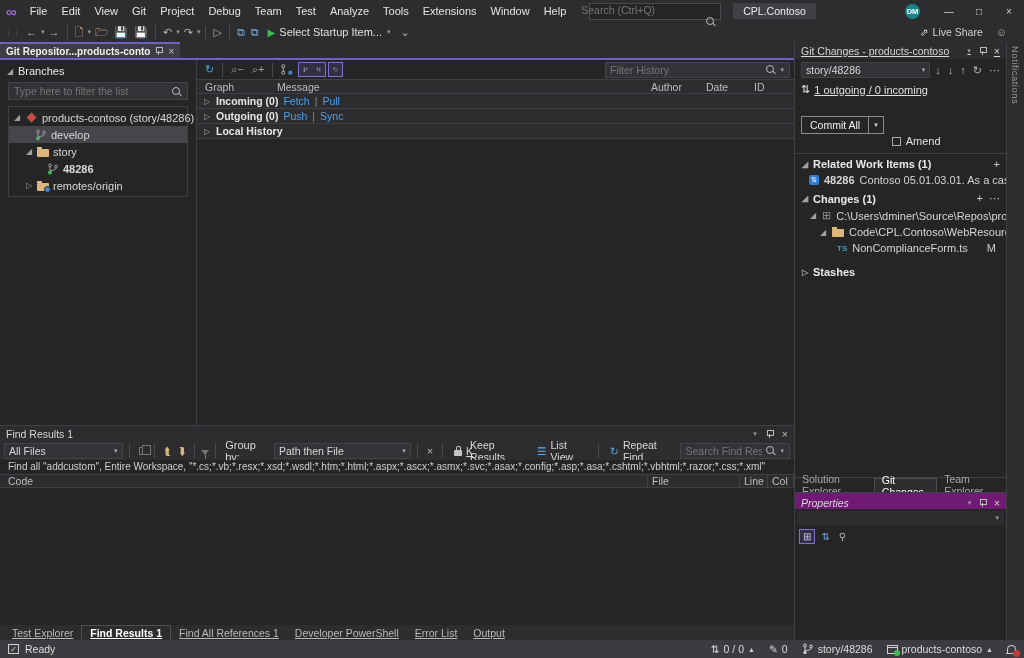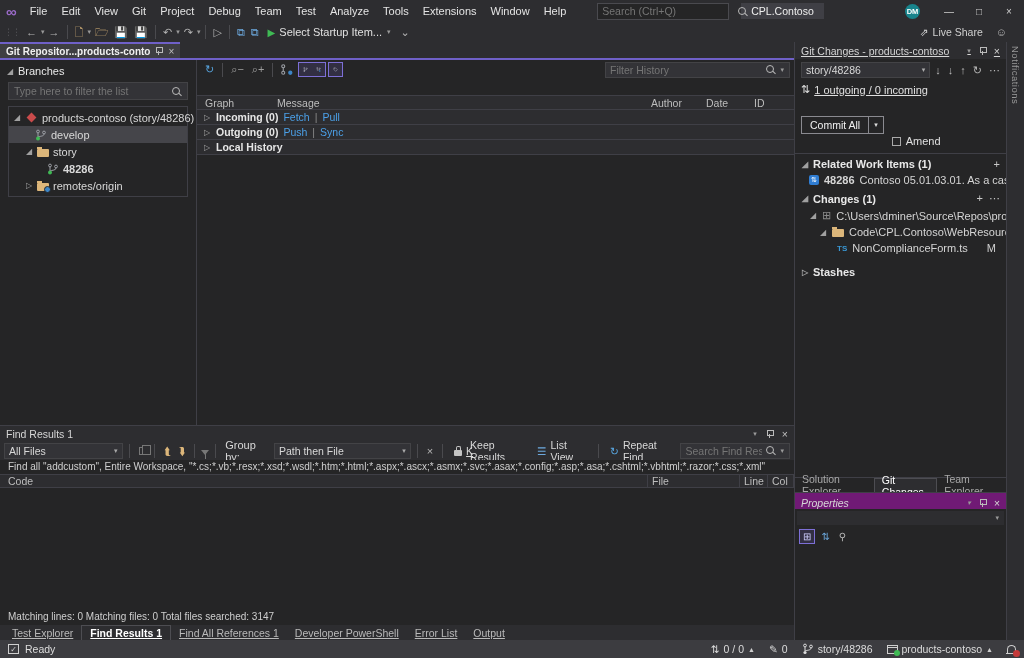--- a/index.html
+++ b/index.html
@@ -7,22 +7,22 @@
   .app { position:relative; width:1024px; height:658px; background:#2d2d30; color:#ccc;
          font-size:11px; overflow:hidden; display:flex; flex-direction:column;
          -webkit-user-select:none; }
   .dim { color:#8a8a8a; }
   .sep-v { width:1px; height:14px; background:#4a4a4e; margin:0 4px; flex:none; }
 
   
   .titlebar { height:22px; background:#2d2d30; display:flex; align-items:center; padding-left:6px; flex:none; }
   .vs-logo { color:#9b6bc9; font-size:15px; font-weight:bold; margin-right:6px; line-height:1; }
   .menu-item { padding:2px 7px; color:#e4e4e4; font-size:11px; cursor:default; }
-  .qsearch { margin-left:24px; width:132px; height:17px; background:#252526; border:1px solid #4a4a4f;
-             display:flex; align-items:center; padding:0 4px; }
+  .qsearch { margin-left:16px; width:132px; height:17px; background:#252526; border:1px solid #4a4a4f;
+             display:flex; align-items:flex-end; padding:0 4px;flex-direction:column; }
   .qsearch input { flex:1; background:transparent; border:none; outline:none; color:#c8c8c8; font-size:10.5px;
                    font-family:"Liberation Sans",sans-serif; }
   .org-btn { margin-left:12px; background:#3f3f45; color:#eee; padding:2px 10px; font-size:10.5px; }
   .avatar { width:15px; height:15px; border-radius:50%; background:#18848c; color:#fff; font-size:7.5px;
             font-weight:bold; display:flex; align-items:center; justify-content:center; margin-left:auto; margin-right:14px; }
   .win-btn { width:30px; height:22px; display:flex; align-items:center; justify-content:center; color:#d0d0d0; font-size:10px; }
 
   
   .toolbar { height:20px; background:#2d2d30; display:flex; align-items:center; padding:0 4px; flex:none; }
   .tb-ico { padding:0 3px; font-size:11px; color:#b5b5b5; line-height:20px; }
@@ -95,21 +95,21 @@
   .hist-toolbar { height:19px; display:flex; align-items:center; padding:0 4px; background:#252526; flex:none; }
   .ht-ico { padding:0 4px; font-size:11px; color:#9d9d9d; }
   .ht-ico.blue { color:#58a6e0; }
   .ht-group { display:flex; border:1px solid #7d6fd6; background:rgba(111,96,200,.18); margin-left:2px; }
   .ht-group .ht-ico { padding:0 4px; }
   .filter-hist { margin-left:auto; width:185px; height:16px; background:#333337; border:1px solid #434346;
                  display:flex; align-items:center; padding:0 4px; gap:3px; }
   .filter-hist input { flex:1; background:transparent; border:none; outline:none; color:#9a9a9a; font-size:10.5px;
                        font-family:"Liberation Sans",sans-serif; }
   .hist-cols { height:15px; display:flex; align-items:center; background:#2d2d30; border-top:1px solid #3f3f46;
-               border-bottom:1px solid #3f3f46; color:#bdbdbd; font-size:10.5px; flex:none;margin-top:16px; }
+               border-bottom:1px solid #3f3f46; color:#bdbdbd; font-size:10.5px; flex:none; }
   .hc-graph { width:80px; padding-left:8px; } .hc-msg { flex:1; } .hc-author { width:55px; }
   .hc-date { width:48px; } .hc-id { width:40px; }
   .hist-row { height:15px; display:flex; align-items:center; gap:5px; padding-left:6px; background:#2d2d30;
               border-bottom:1px solid #3f3f46; color:#e6e6e6; font-size:10.5px; flex:none; }
   .hist-row .lbl { font-weight:bold; }
   .link { color:#4ba0e8; }
   .hist-fill { flex:1; background:#252526; }
 
   
   .find-panel { height:200px; border-top:1px solid #3f3f46; display:flex; flex-direction:column; background:#252526; flex:none; }
@@ -438,21 +438,20 @@
           </div>
         </div>
         <div class="fp-query">Find all "addcustom", Entire Workspace, "*.cs;*.vb;*.resx;*.xsd;*.wsdl;*.htm;*.html;*.aspx;*.ascx;*.asmx;*.svc;*.asax;*.config;*.asp;*.asa;*.cshtml;*.vbhtml;*.razor;*.css;*.xml"</div>
         <div class="fp-cols">
           <span class="fc-code">Code</span>
           <span class="fc-file">File</span>
           <span class="fc-line">Line</span>
           <span class="fc-col">Col</span>
         </div>
         <div class="fp-body"></div>
-        <div class="fp-summary">Matching lines: 0 Matching files: 0 Total files searched: 3147</div>
       </div>
 
       <div class="bottom-tabs">
         <div class="btab">Test Explorer</div>
         <div class="btab active">Find Results 1</div>
         <div class="btab">Find All References 1</div>
         <div class="btab">Developer PowerShell</div>
         <div class="btab">Error List</div>
         <div class="btab">Output</div>
       </div>

